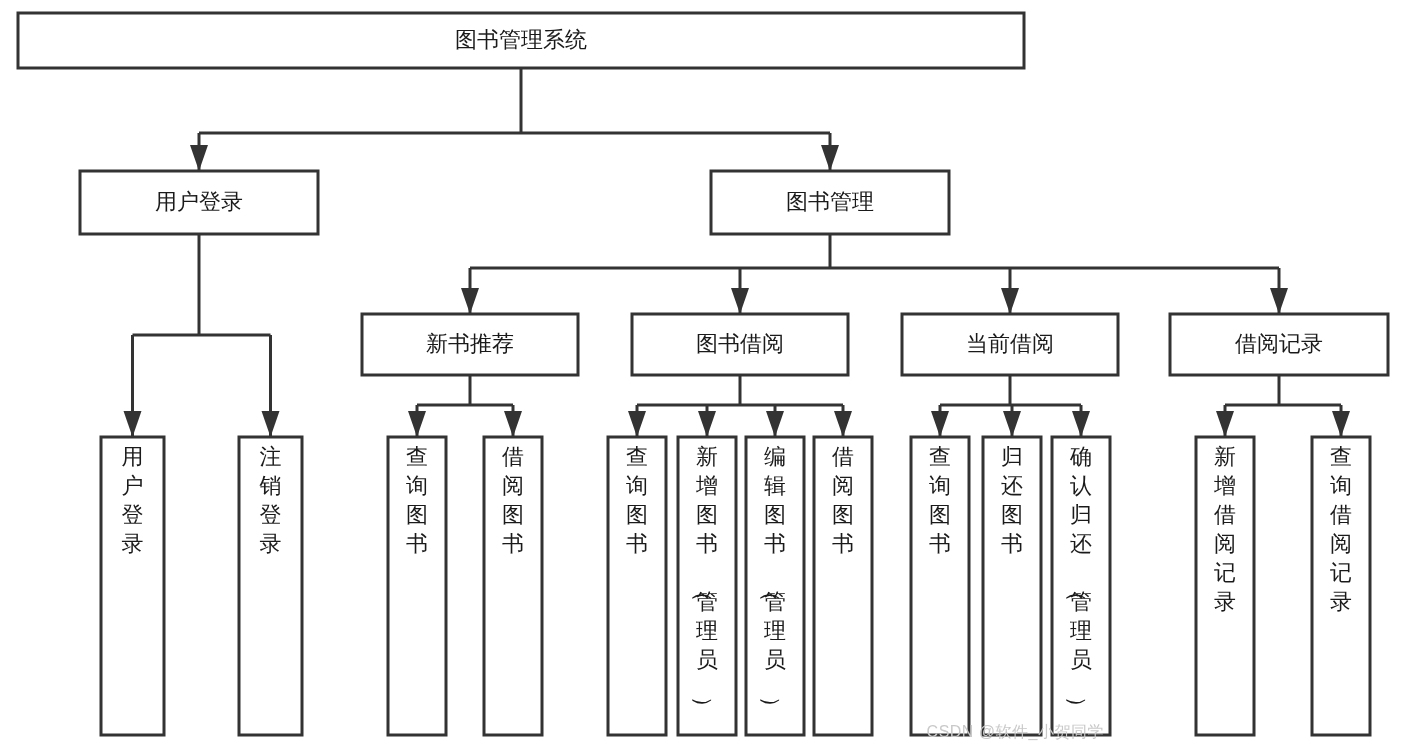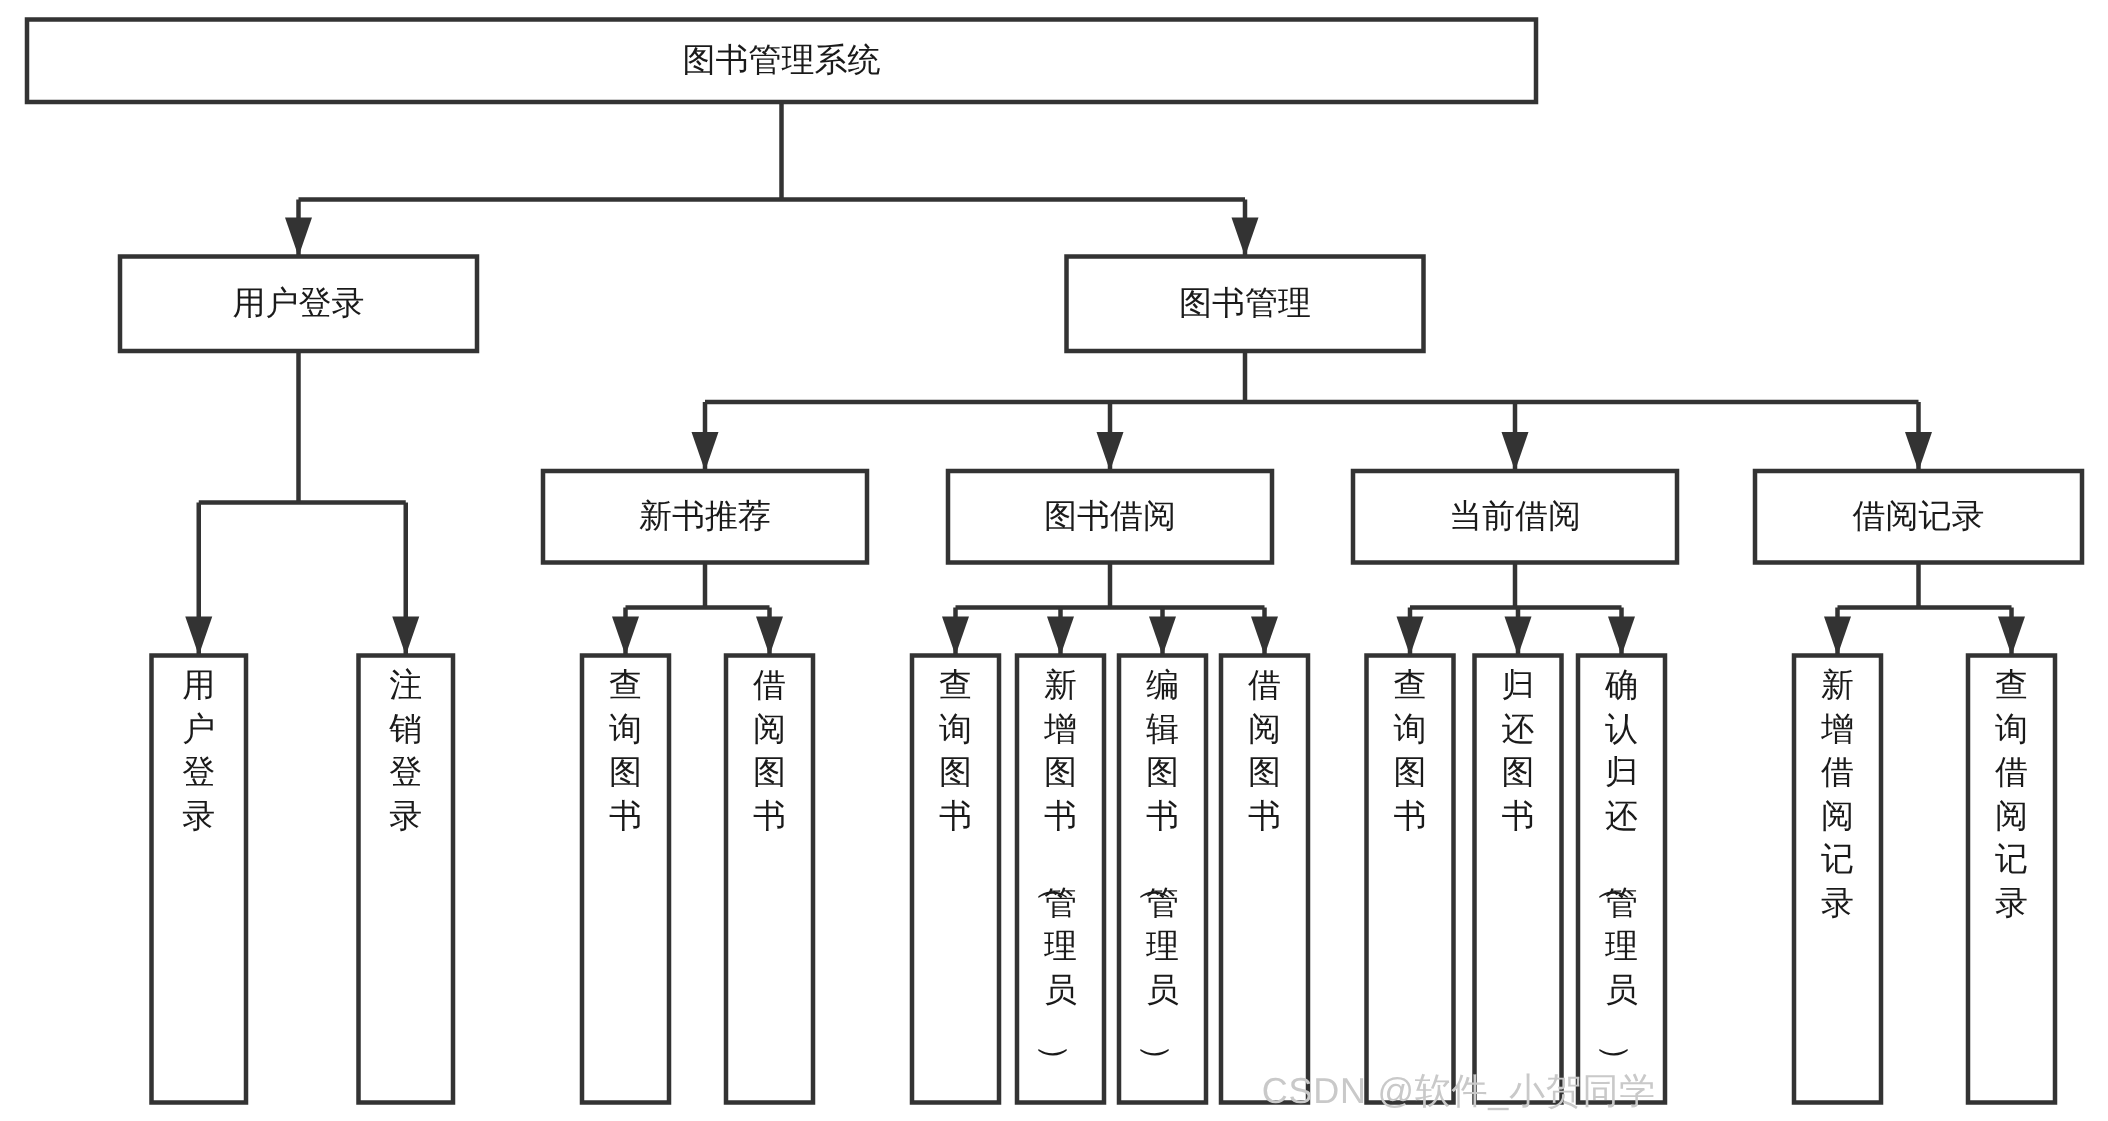--- a/index.html
+++ b/index.html
@@ -50,21 +50,21 @@
     font-family: "Liberation Sans", "DejaVu Sans", sans-serif;
     font-size: 22px;
     fill: #1a1a1a;
     text-anchor: middle;
   }
   .watermark {
     position: absolute;
     right: 10px;
     bottom: 4px;
     font-family: "Liberation Sans", "DejaVu Sans", sans-serif;
-    font-size: 24px;
+    font-size: 16px;
     color: #c9c9c9;
     letter-spacing: 0.5px;
     white-space: nowrap;
     pointer-events: none;
   }
 </style>
 </head>
 <body>
 
 <div id="diagram-root">

